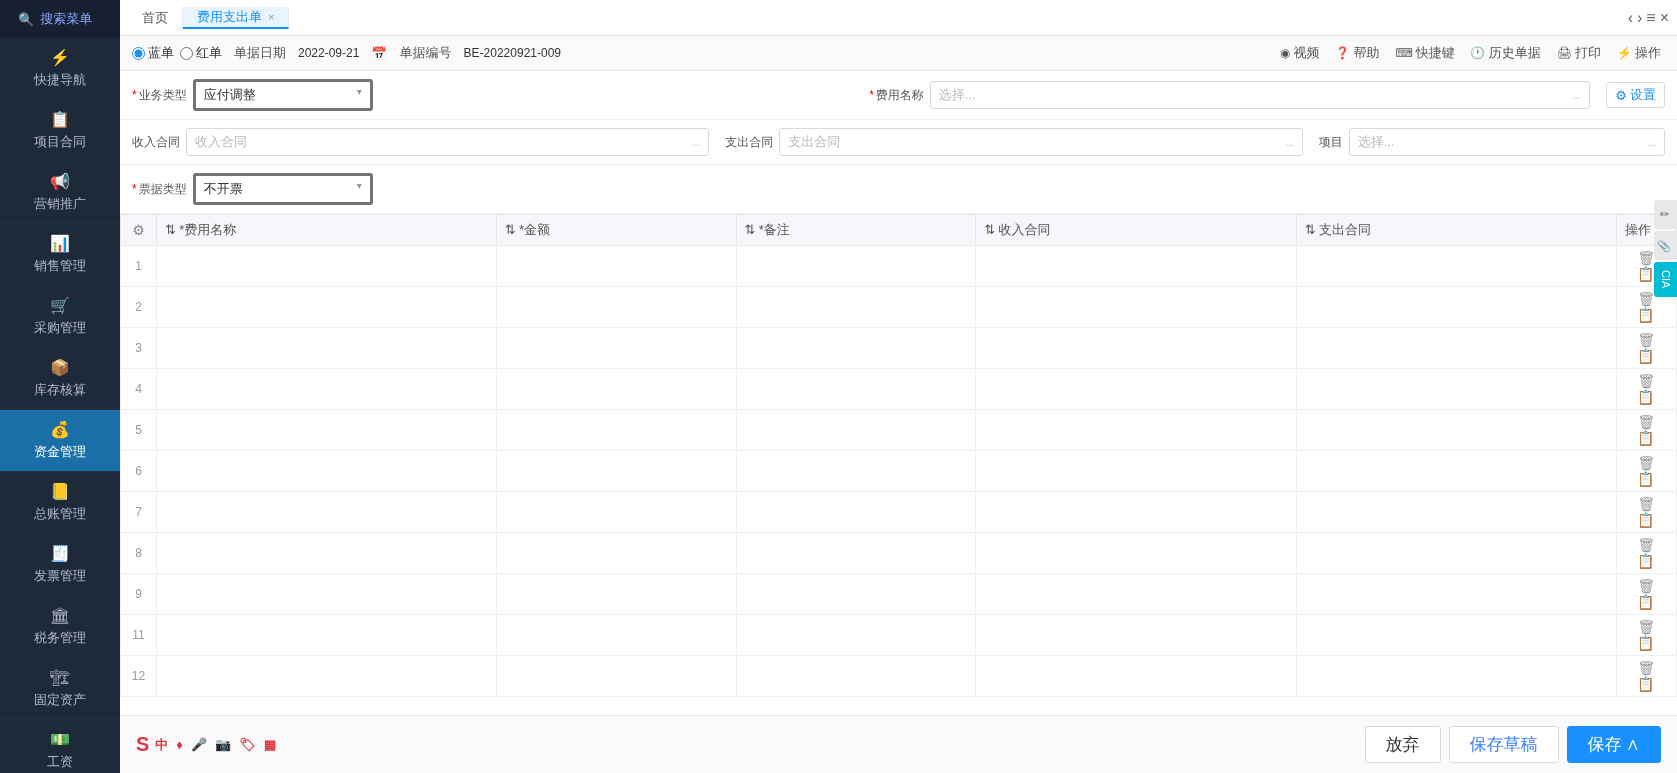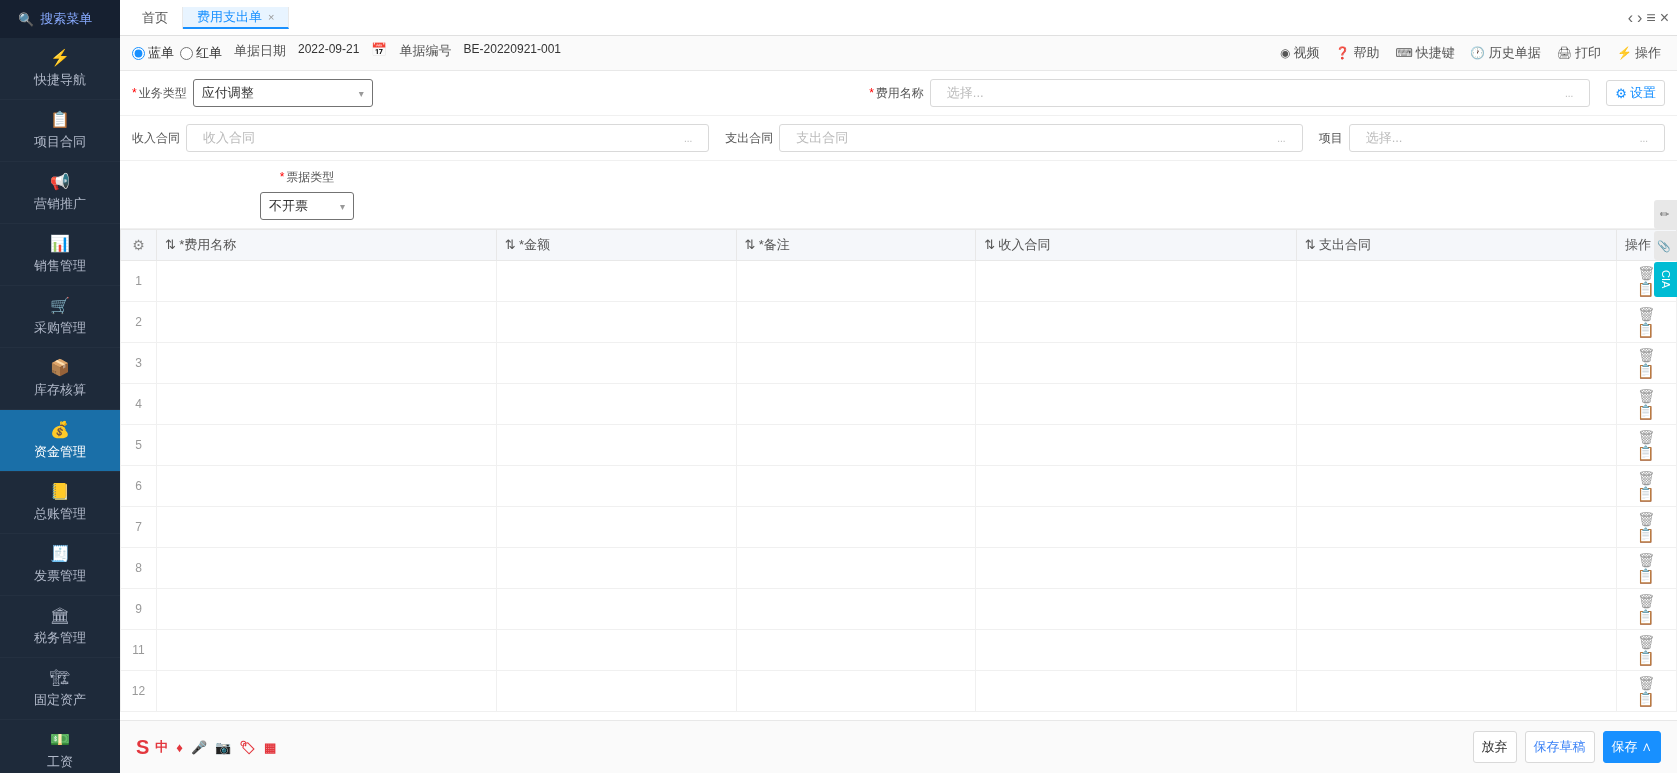--- a/index.html
+++ b/index.html
@@ -93,20 +93,21 @@
       background: #fff;
       margin: 0;
       overflow: hidden;
       display: flex;
       flex-direction: column;
     }
 
     
     .toolbar {
       display: flex;
+      align-items: center;
       padding: 6px 12px;
       border-bottom: 1px solid #e8e8e8;
       flex-shrink: 0;
       gap: 12px;
       background: #fafafa;
     }
     .toolbar-group { display: flex; align-items: center; gap: 6px; }
     .radio-label { display: flex; align-items: center; gap: 3px; color: #333; cursor: pointer; font-size: 12px; }
     .radio-label input[type=radio] { accent-color: #1890ff; }
     .toolbar-label { color: #555; font-size: 13px; }
@@ -141,42 +142,42 @@
       align-items: center;
       gap: 6px;
       flex: 1;
     }
     .form-label { color: #555; font-size: 12px; white-space: nowrap; }
     .form-label.required::before { content: '*'; color: red; margin-right: 2px; }
     .form-control {
       flex: 1;
       border: 1px solid #d9d9d9;
       border-radius: 3px;
-      padding: 4px 16px;
+      padding: 4px 8px;
       font-size: 12px;
       color: #333;
       background: #fff;
       display: flex;
       align-items: center;
       justify-content: space-between;
       cursor: pointer;
       min-width: 80px;
     }
     .form-control .placeholder { color: #bbb; }
     .form-control-dots { color: #bbb; font-size: 10px; cursor: pointer; }
     .form-select {
       flex: 1;
-      border: 1px solid #737373;
+      border: 3px solid #737373;
       border-radius: 3px;
       padding: 4px 8px;
       font-size: 12px;
       color: #333;
       background: #fff;
       display: flex;
-      align-items: center;
+      align-items: flex-start;
       justify-content: space-between;
       cursor: pointer;
       gap: 32px;
     }
     .form-select .chevron { color: #999; font-size: 10px; }
     .settings-btn {
       color: #1890ff;
       font-size: 12px;
       cursor: pointer;
       display: flex;
@@ -227,27 +228,28 @@
       display: flex;
       align-items: center;
       justify-content: flex-end;
       padding: 10px 16px;
       border-top: 1px solid #e8e8e8;
       background: #fafafa;
       flex-shrink: 0;
       gap: 8px;
     }
     .btn {
-      padding: 6px 8px;
+      padding: 6px 20px;
       border-radius: 3px;
-      font-size: 13px;
+      font-size: 17px;
       cursor: pointer;
       border: 1px solid #d9d9d9;
       background: #fff;
       color: #333;
+      font-family: Liberation Serif, serif;
     }
     .btn-primary {
       background: #1890ff;
       color: #fff;
       border-color: #1890ff;
     }
     .btn-draft {
       background: #fff;
       color: #3b82f6;
       border-color: #d9d9d9;
@@ -378,21 +380,21 @@
         </label>
         <label class="radio-label">
           <input type="radio" name="bill-type" style="">
           <span>红单</span>
         </label>
       </div>
       <span class="toolbar-label">单据日期</span>
       <span class="toolbar-value">2022-09-21</span>
       <span style="color:#888;cursor:pointer;">📅</span>
       <span class="toolbar-label">单据编号</span>
-      <span class="toolbar-value">BE-20220921-001</span>
+      <span class="toolbar-value">BE-20220921-009</span>
 
       <div class="toolbar-actions">
         <span class="toolbar-btn">◉ <span>视频</span></span>
         <span class="toolbar-btn">❓ <span>帮助</span></span>
         <span class="toolbar-btn">⌨ <span>快捷键</span></span>
         <span class="toolbar-btn">🕐 <span>历史单据</span></span>
         <span class="toolbar-btn">🖨 <span>打印</span></span>
         <span class="toolbar-btn">⚡ <span>操作</span></span>
       </div>
     </div>
@@ -441,21 +443,21 @@
       <div class="form-field" style="flex:0.6;">
         <span class="form-label">项目</span>
         <div class="form-control" style="flex:1;">
           <span class="placeholder">选择...</span>
           <span class="form-control-dots">...</span>
         </div>
       </div>
     </div>
 
     <div class="form-row">
-      <div class="form-field" style="max-width:350px;flex-direction:column;">
+      <div class="form-field" style="max-width:350px;">
         <span class="form-label required">票据类型</span>
         <div class="form-select" style="max-width:180px;">
           <span>不开票</span>
           <span class="chevron">▾</span>
         </div>
       </div>
     </div>
 
     <div class="table-container">
       <table>

